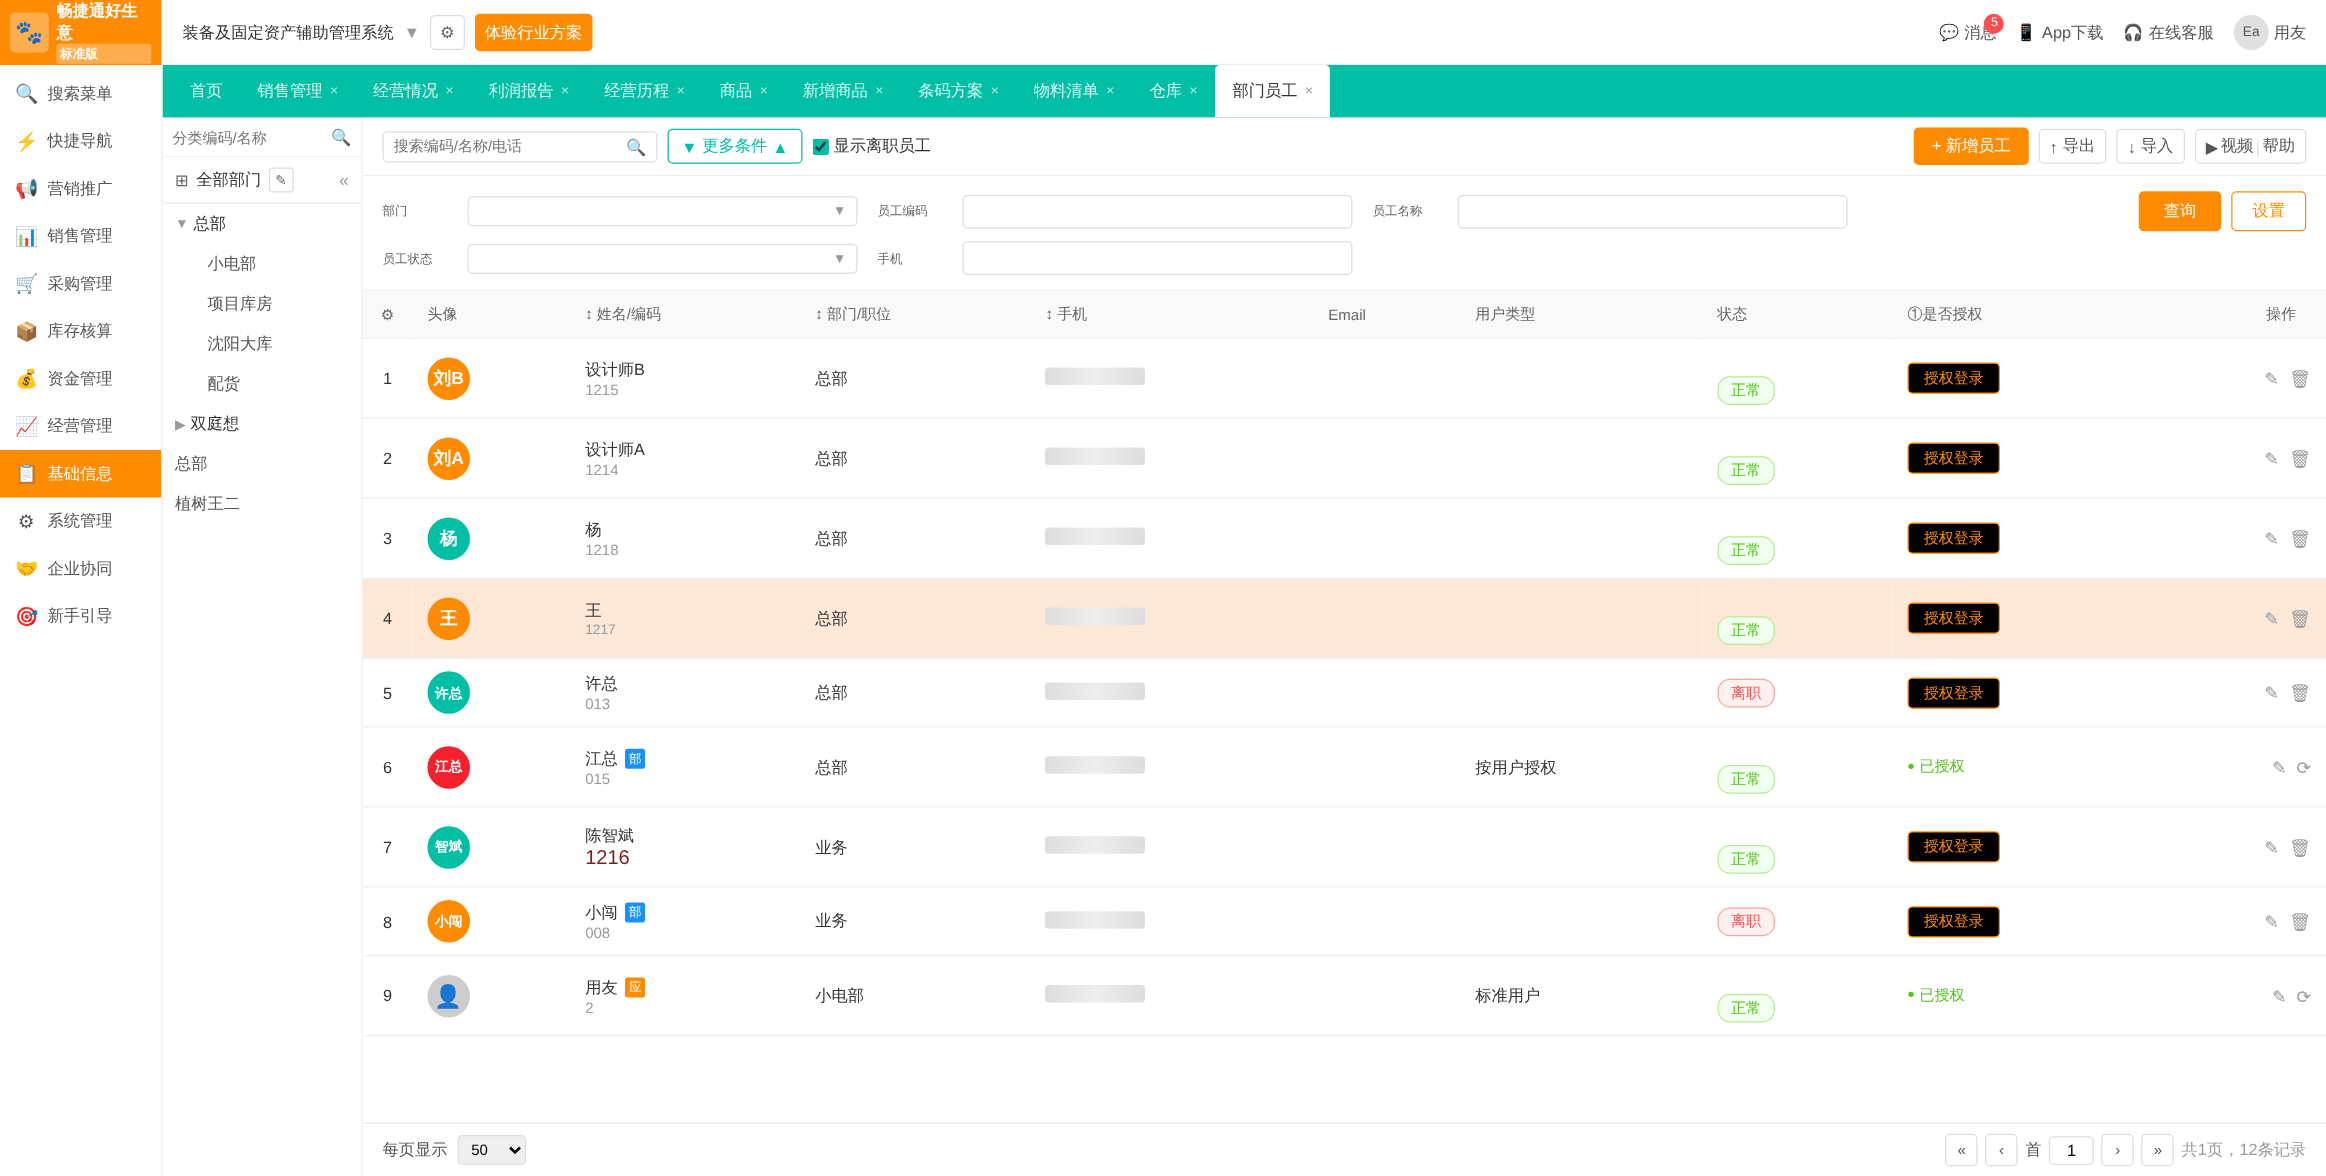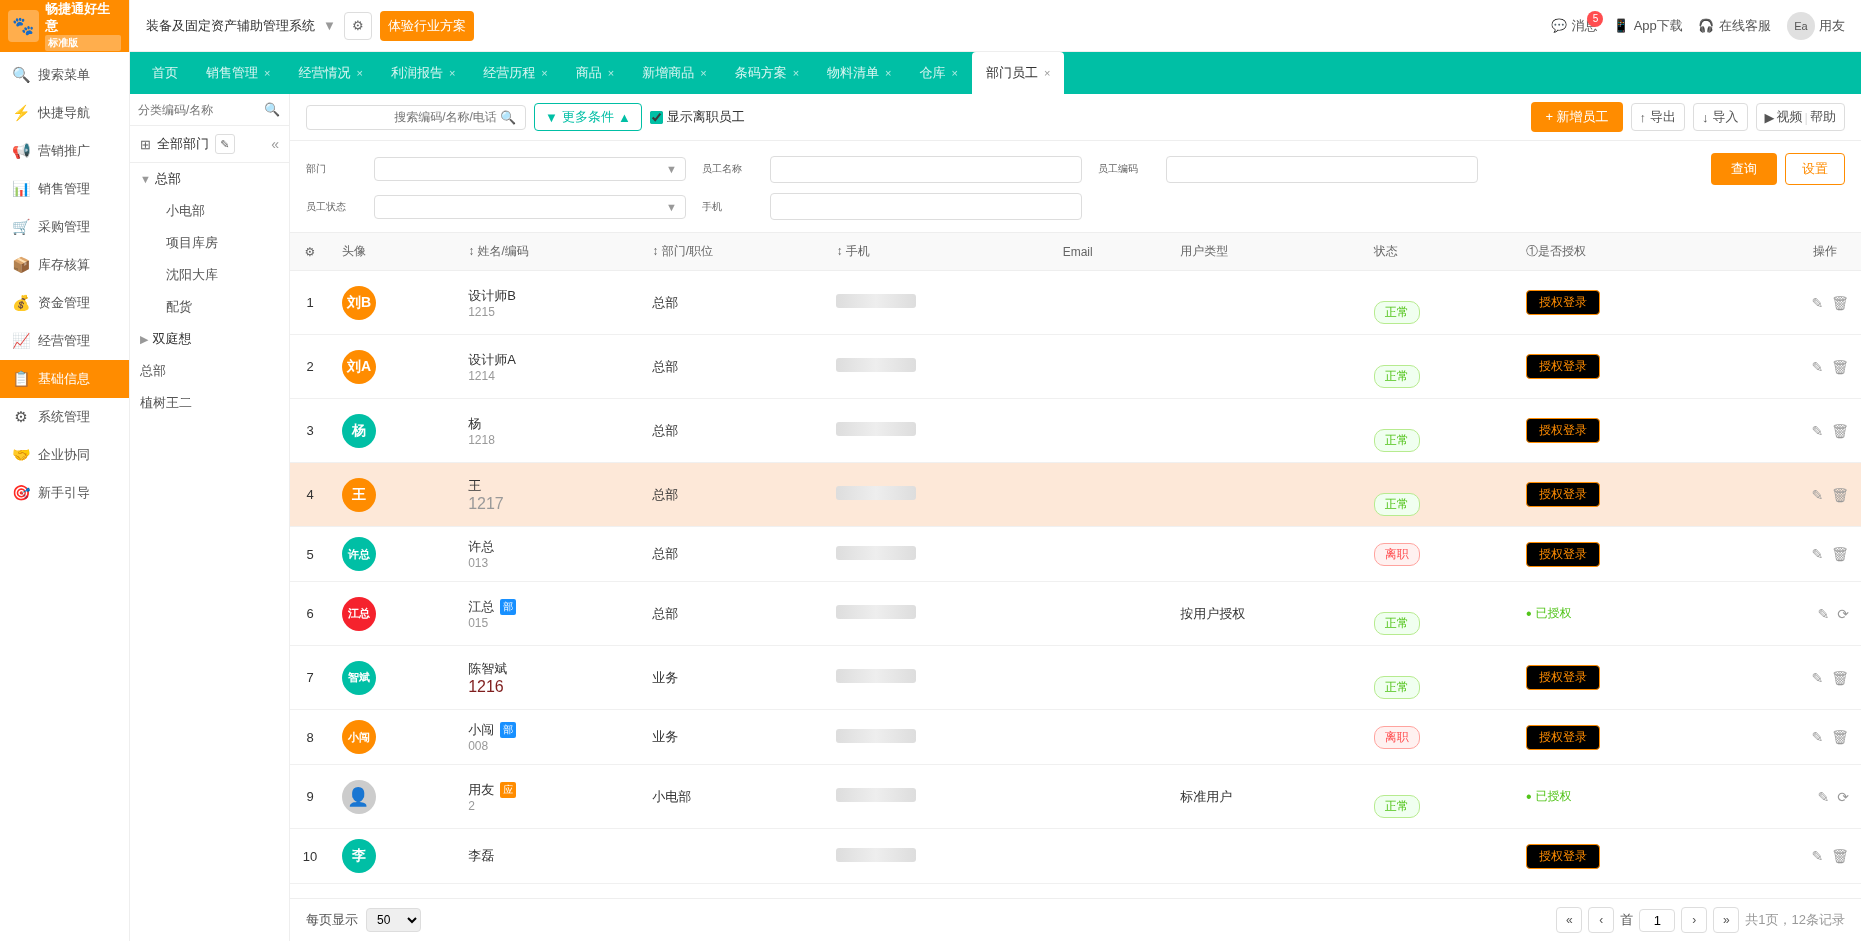--- a/index.html
+++ b/index.html
@@ -53,21 +53,21 @@
     .dept-tree-item { padding: 7px 10px 7px 20px; cursor: pointer; color: #555; font-size: 13px; display: flex; align-items: center; gap: 4px; }
     .dept-tree-item.parent { padding-left: 10px; font-weight: 500; color: #333; }
     .dept-tree-sub { padding-left: 16px; }
 
     
     .right-panel { flex: 1; display: flex; flex-direction: column; overflow: hidden; background: #f5f5f5; }
 
     
     .filter-bar { background: #fff; border-bottom: 1px solid #eee; padding: 8px 16px; display: flex; align-items: center; gap: 8px; flex-shrink: 0; }
     .filter-search { display: flex; align-items: center; border: 1px solid #ddd; border-radius: 4px; padding: 4px 8px; gap: 4px; width: 220px; }
-    .filter-search input { border: none; outline: none; font-size: 12px; flex: 1; text-align: right; }
+    .filter-search input { border: none; outline: none; font-size: 12px; flex: 1; }
     .filter-more { display: flex; align-items: center; gap: 4px; color: #00bfa5; cursor: pointer; font-size: 12px; border: 1px solid #00bfa5; border-radius: 4px; padding: 4px 10px; }
     .filter-checkbox { display: flex; align-items: center; gap: 4px; font-size: 12px; color: #333; cursor: pointer; }
     .filter-checkbox input[type=checkbox] { accent-color: #00bfa5; }
     .filter-right { margin-left: auto; display: flex; align-items: center; gap: 8px; }
     .btn-add { background: #ff8c00; color: #fff; border: none; border-radius: 4px; padding: 6px 14px; cursor: pointer; font-size: 13px; display: flex; align-items: center; gap: 4px; }
     .btn-export, .btn-import { display: flex; align-items: center; gap: 4px; color: #555; cursor: pointer; font-size: 12px; padding: 4px 8px; border: 1px solid #ddd; border-radius: 4px; background: #fff; }
     .btn-view { display: flex; align-items: center; gap: 2px; color: #555; cursor: pointer; font-size: 12px; padding: 4px 8px; border: 1px solid #ddd; border-radius: 4px; background: #fff; }
 
     
     .adv-filter { background: #fff; border-bottom: 1px solid #eee; padding: 12px 16px; flex-shrink: 0; }
@@ -345,25 +345,25 @@
       <div class="adv-filter">
         <div class="adv-filter-row">
           <div class="adv-field">
             <label>部门</label>
             <div style="flex:1; border:1px solid #ddd; border-radius:4px; padding:5px 8px; display:flex; align-items:center; justify-content:space-between; cursor:pointer; background:#fff;">
               <span style="color:#ccc;"></span>
               <span style="color:#999; font-size:11px;">▼</span>
             </div>
           </div>
           <div class="adv-field">
+            <label>员工编码</label>
+            <input type="text" style="flex: 1 1 0%; border: 1px solid rgb(221, 221, 221); border-radius: 4px; padding: 5px 8px; font-size: 13px; outline: none;">
+          </div>
+          <div class="adv-field">
             <label>员工名称</label>
-            <input type="text" style="flex: 1 1 0%; border: 1px solid rgb(221, 221, 221); border-radius: 4px; padding: 5px 8px; font-size: 13px; outline: none;">
-          </div>
-          <div class="adv-field">
-            <label>员工编码</label>
             <input type="text" style="flex: 1 1 0%; border: 1px solid rgb(221, 221, 221); border-radius: 4px; padding: 5px 8px; font-size: 13px; outline: none;">
           </div>
           <div class="adv-buttons">
             <button class="btn-search">查询</button>
             <button class="btn-setting">设置</button>
           </div>
         </div>
         <div class="adv-filter-row">
           <div class="adv-field">
             <label>员工状态</label>
@@ -466,21 +466,21 @@
               </td>
             </tr>
 
             <tr class="highlighted">
               <td class="center">4</td>
               <td>
                   <div class="avatar avatar-orange">王</div>
                 </td>
               <td>
                   <div style="font-weight:500;">王</div>
-                  <div style="color:#999;font-size:16px;">1217</div>
+                  <div style="color:#999;font-size:11px;">1217</div>
                 </td>
               <td>总部</td>
               <td><span class="phone-blur"></span></td>
               <td></td>
               <td></td>
               <td><span class="status-badge status-normal">正常</span></td>
               <td><button class="auth-btn">授权登录</button></td>
               <td>
                 <div class="action-btns" style="justify-content:flex-end;">
                   <span class="action-edit">✎</span>
@@ -607,41 +607,20 @@
                   <span class="auth-granted">已授权</span>
                 </td>
               <td>
                 <div class="action-btns" style="justify-content:flex-end;">
                   <span class="action-edit">✎</span>
                   <span class="action-delete">⟳</span>
                 </div>
               </td>
             </tr>
 
-            <tr>
-              <td class="center">10</td>
-              <td>
-                  <div class="avatar avatar-teal">李</div>
-                </td>
-              <td>
-                  <div style="font-weight:500;">李磊</div>
-                </td>
-              <td></td>
-              <td><span class="phone-blur"></span></td>
-              <td></td>
-              <td></td>
-              <td></td>
-              <td><button class="auth-btn">授权登录</button></td>
-              <td>
-                <div class="action-btns" style="justify-content:flex-end;">
-                  <span class="action-edit">✎</span>
-                  <span class="action-delete">🗑</span>
-                </div>
-              </td>
-            </tr>
           </tbody>
         </table>
       </div>
 
       <div class="table-footer">
         <div class="footer-pagesize">
           <span>每页显示</span>
           <select>
             <option>50</option>
             <option>10</option>

